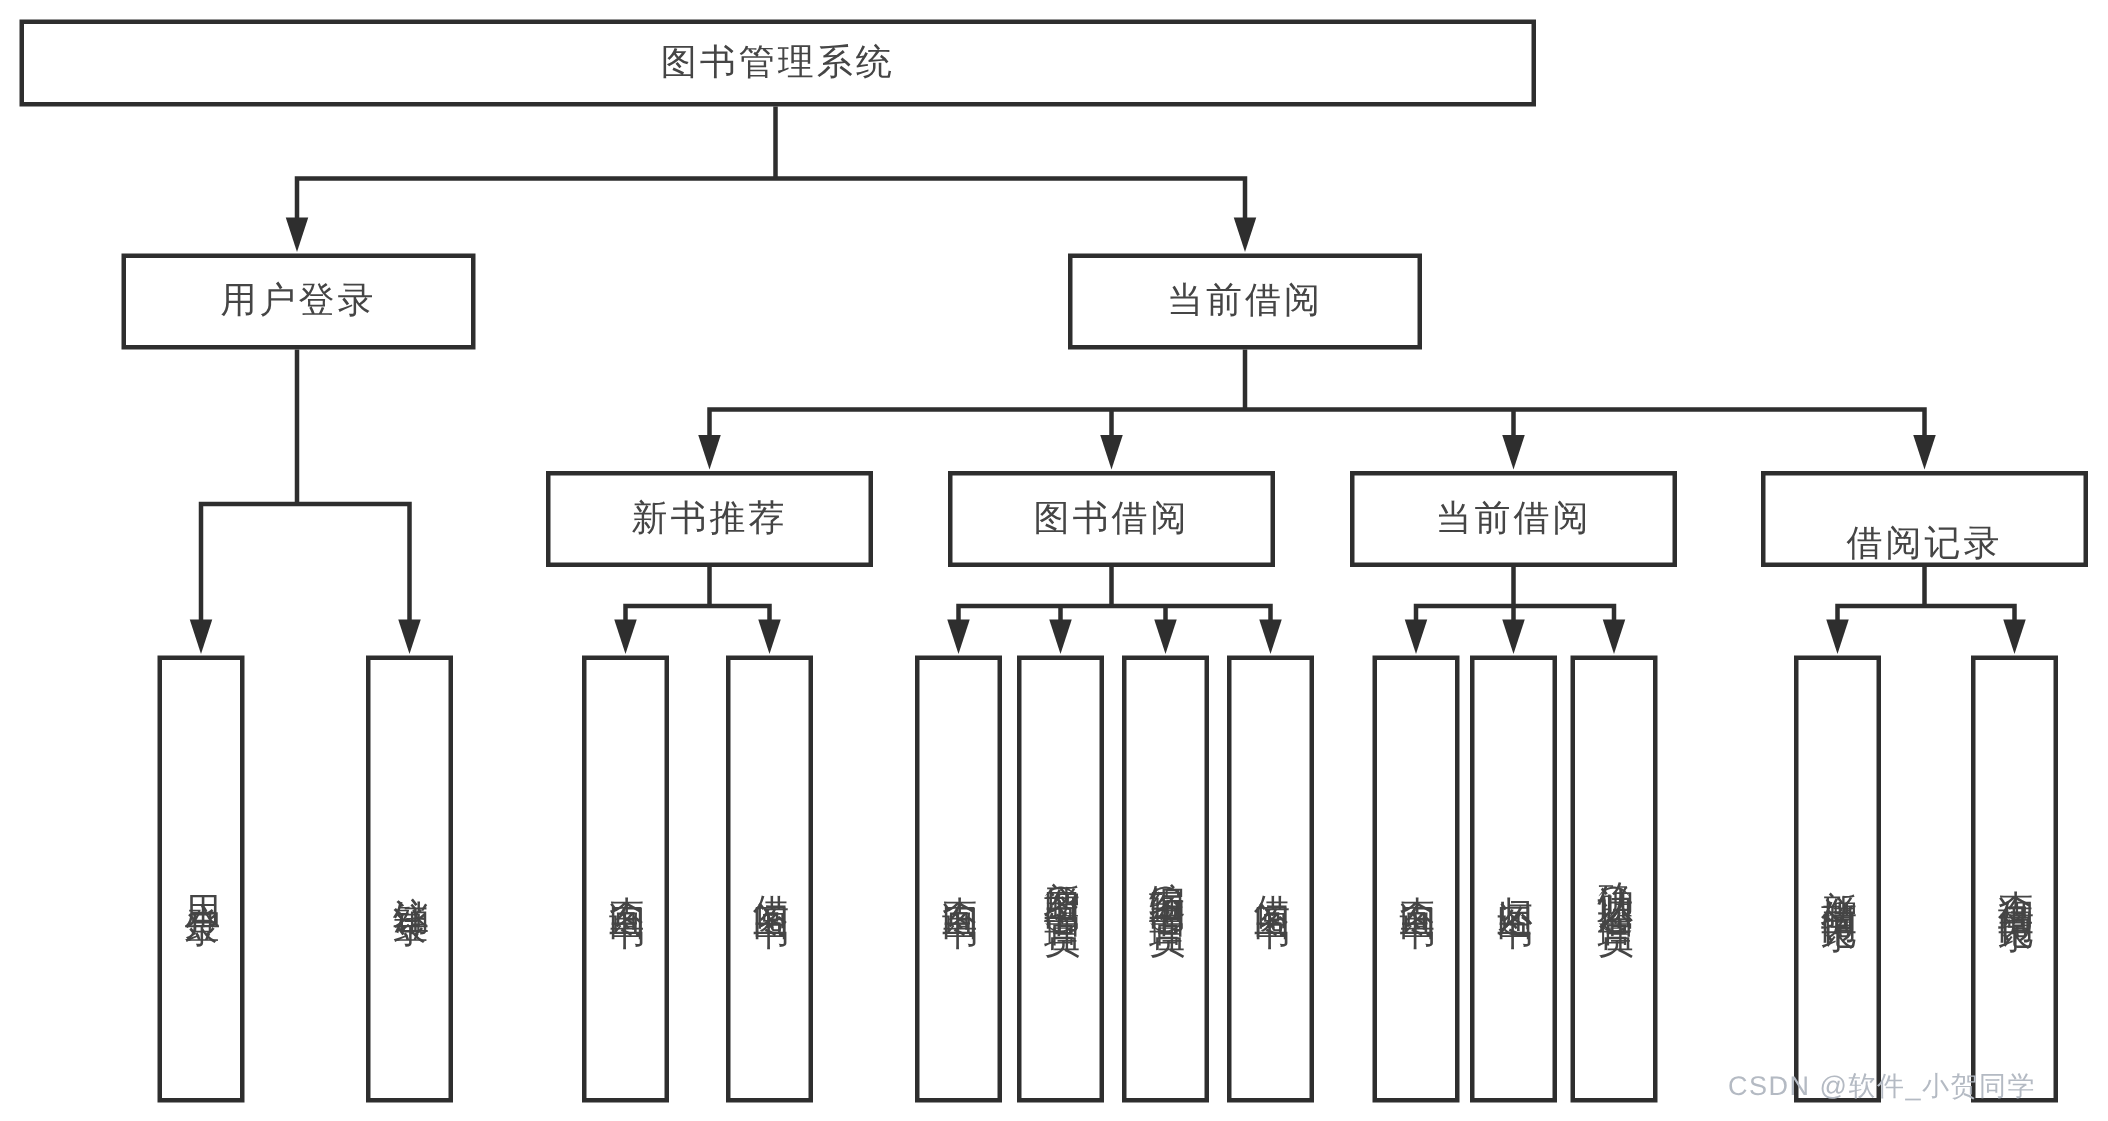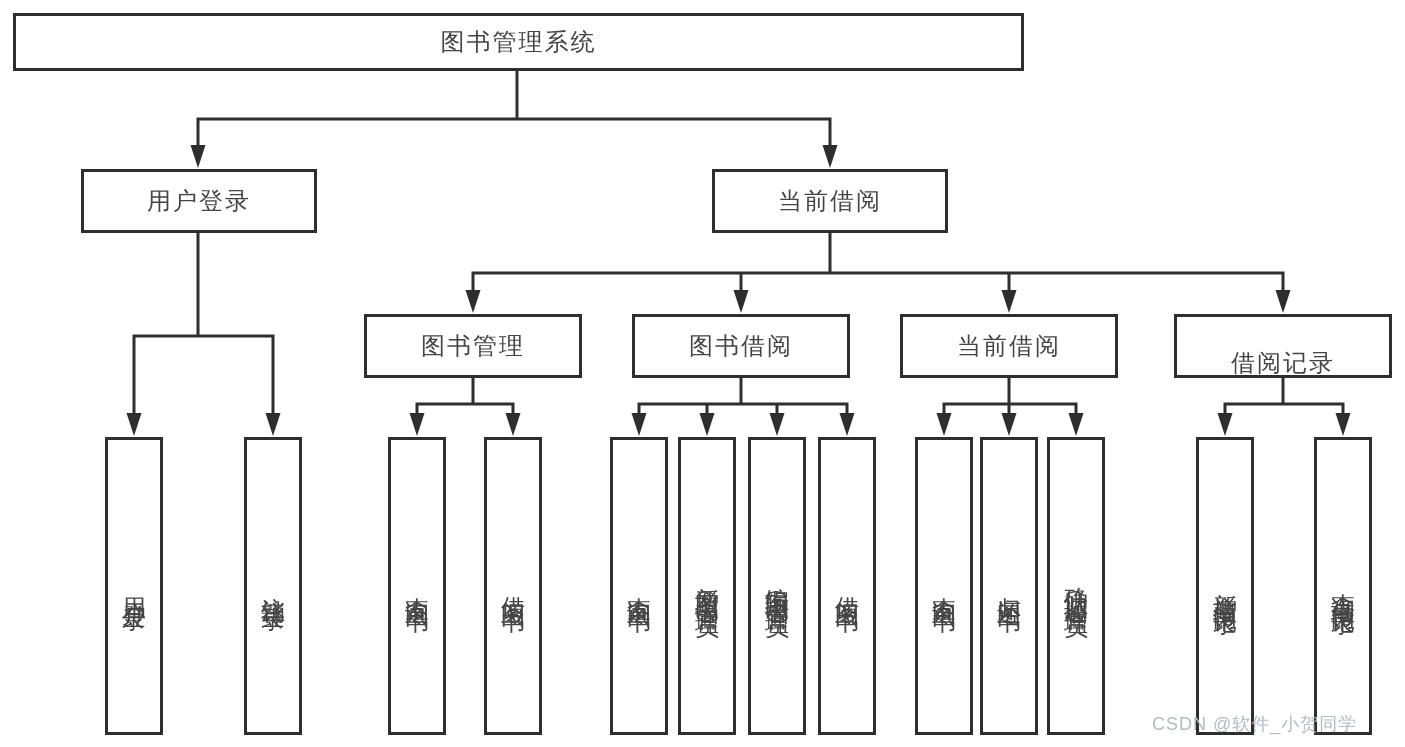--- a/index.html
+++ b/index.html
@@ -109,21 +109,21 @@
   </div>
 
   <div class="node" style="left:81px;top:169px;width:236px;height:64px;">
     <span>用户登录</span>
   </div>
   <div class="node" style="left:712px;top:169px;width:236px;height:64px;">
     <span>当前借阅</span>
   </div>
 
   <div class="node" style="left:364px;top:314px;width:218px;height:64px;">
-    <span>图书管理</span>
+    <span>新书推荐</span>
   </div>
   <div class="node" style="left:632px;top:314px;width:218px;height:64px;">
     <span>图书借阅</span>
   </div>
   <div class="node" style="left:900px;top:314px;width:218px;height:64px;">
     <span>当前借阅</span>
   </div>
   <div class="node" style="left:1174px;top:314px;width:218px;height:64px;align-items:flex-end;">
     <span>借阅记录</span>
   </div>

